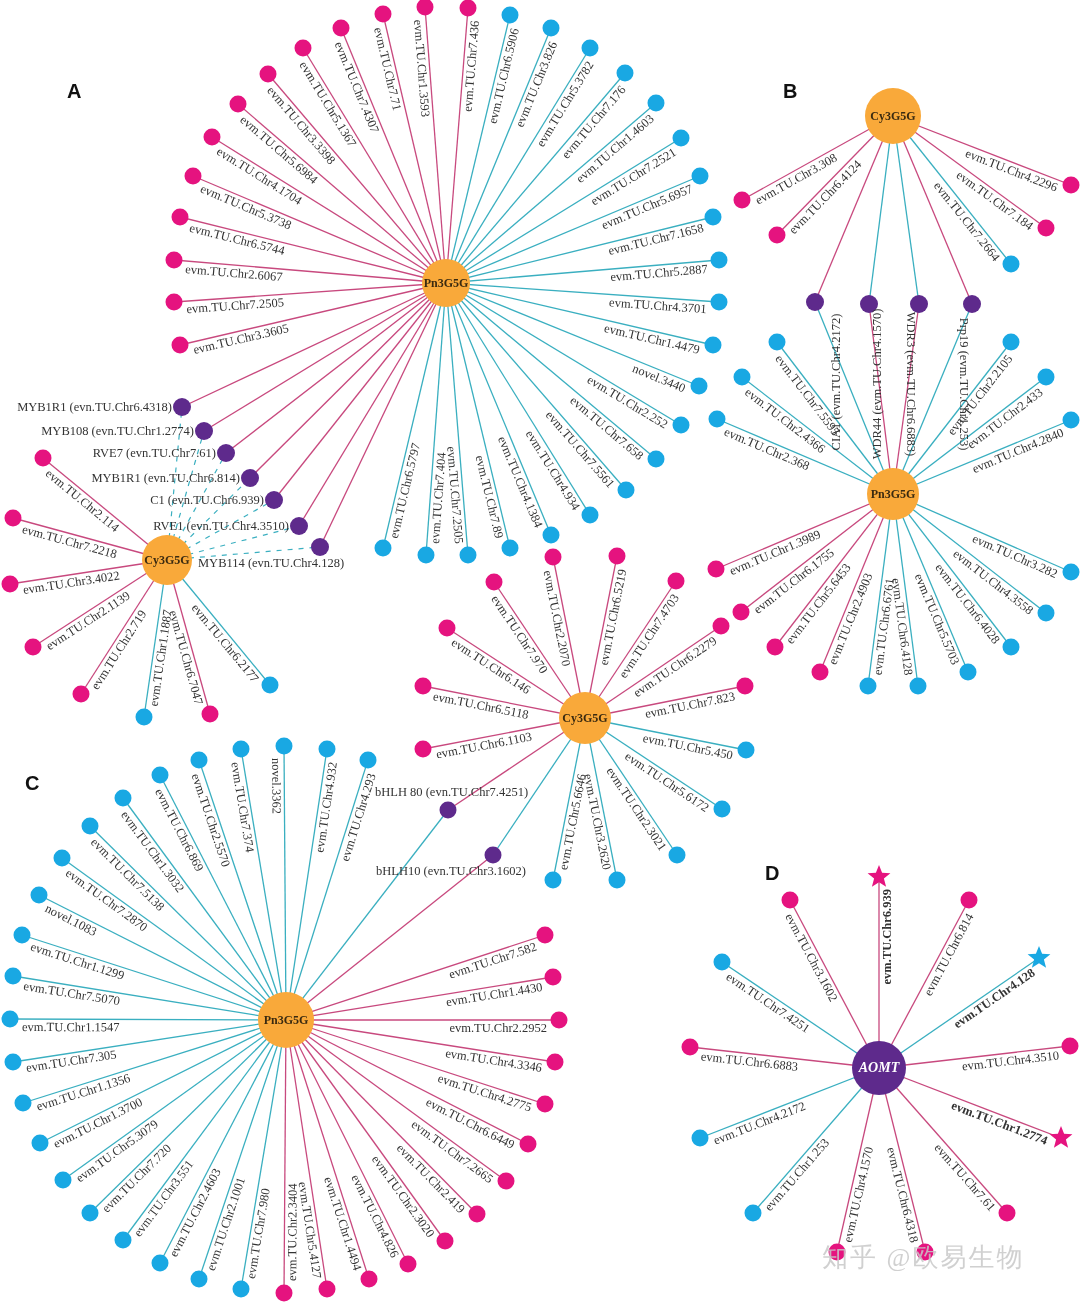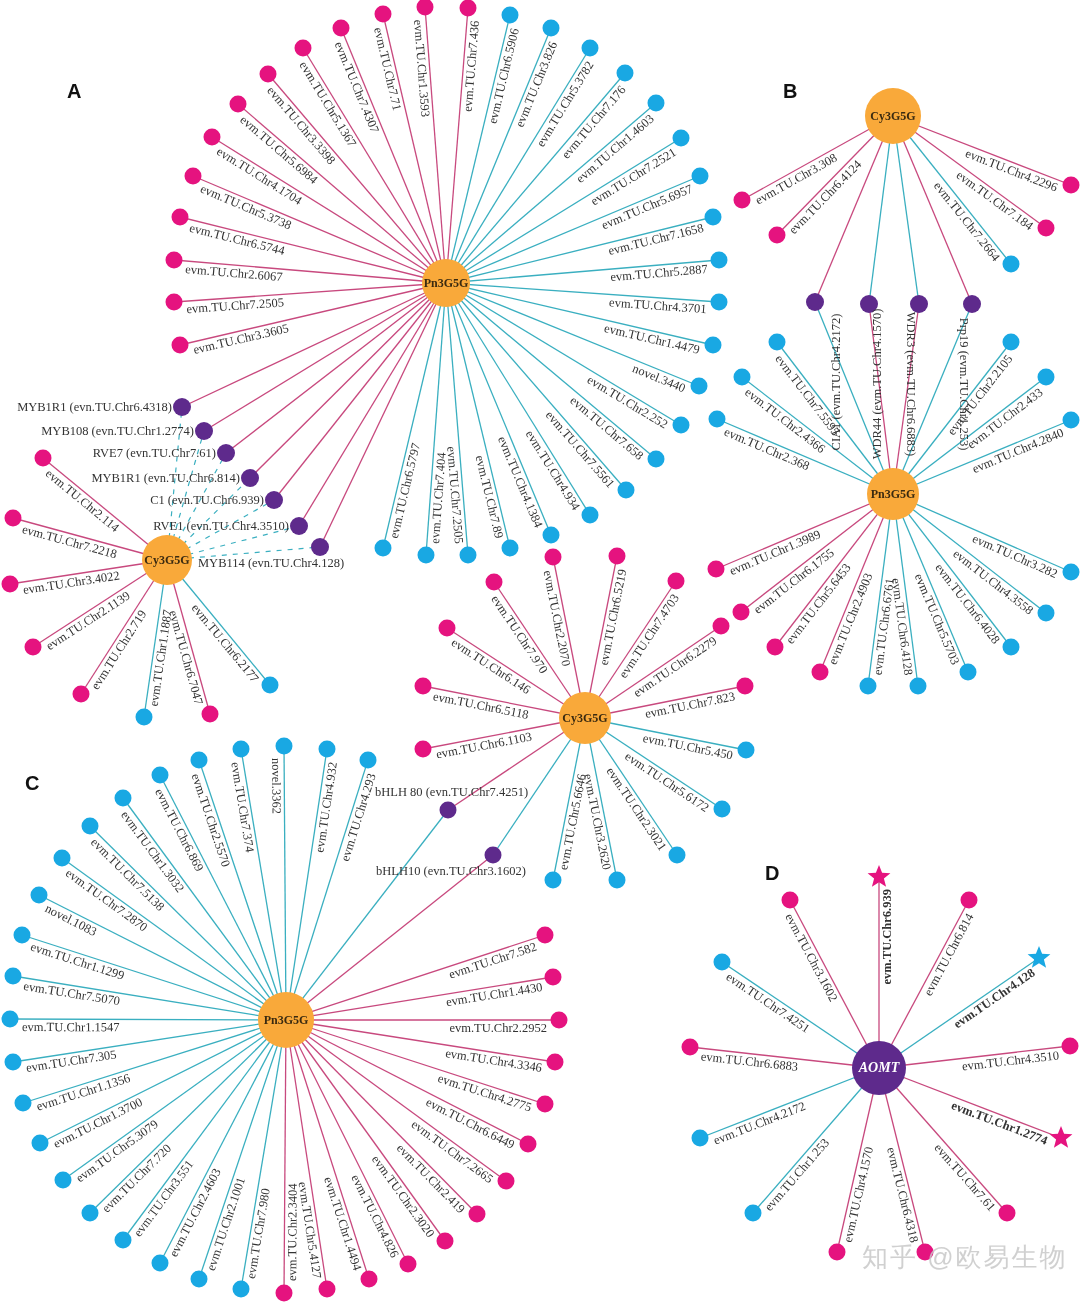--- a/index.html
+++ b/index.html
@@ -1,19 +1,19 @@
 <!DOCTYPE html>
 <html><head>
 <meta charset="utf-8">
 <style>
   html, body { margin: 0; padding: 0; background: #ffffff; }
   body { width: 1080px; height: 1303px; overflow: hidden; position: relative; }
   #canvas { position: absolute; left: 0; top: 0; width: 1080px; height: 1303px; }
   .panel-letter { position: absolute; font-family: "Liberation Sans", sans-serif; font-weight: bold; font-size: 20px; color: #111; }
-  .watermark { position: absolute; left: 822px; top: 1240px; font-family: Liberation Sans, sans-serif; font-size: 26px; color: rgba(200,200,200,0.85); letter-spacing: 2px; margin-left: 40px; }
+  .watermark { position: absolute; left: 822px; top: 1240px; font-family: Liberation Serif, serif; font-size: 26px; color: rgba(200,200,200,0.85); letter-spacing: 2px; }
   svg text { font-family: "Liberation Serif", serif; fill: #333; }
   .lbl { font-size: 12.5px; }
   .hub-lbl { font-size: 12px; font-weight: bold; fill: #3a2a10; }
   .aomt-lbl { font-size: 14px; font-weight: bold; font-style: italic; fill: #ffffff; }
   .tf-lbl { font-size: 12.5px; }
   .bold-lbl { font-weight: bold; }
 </style>
 </head>
 <body>
 

